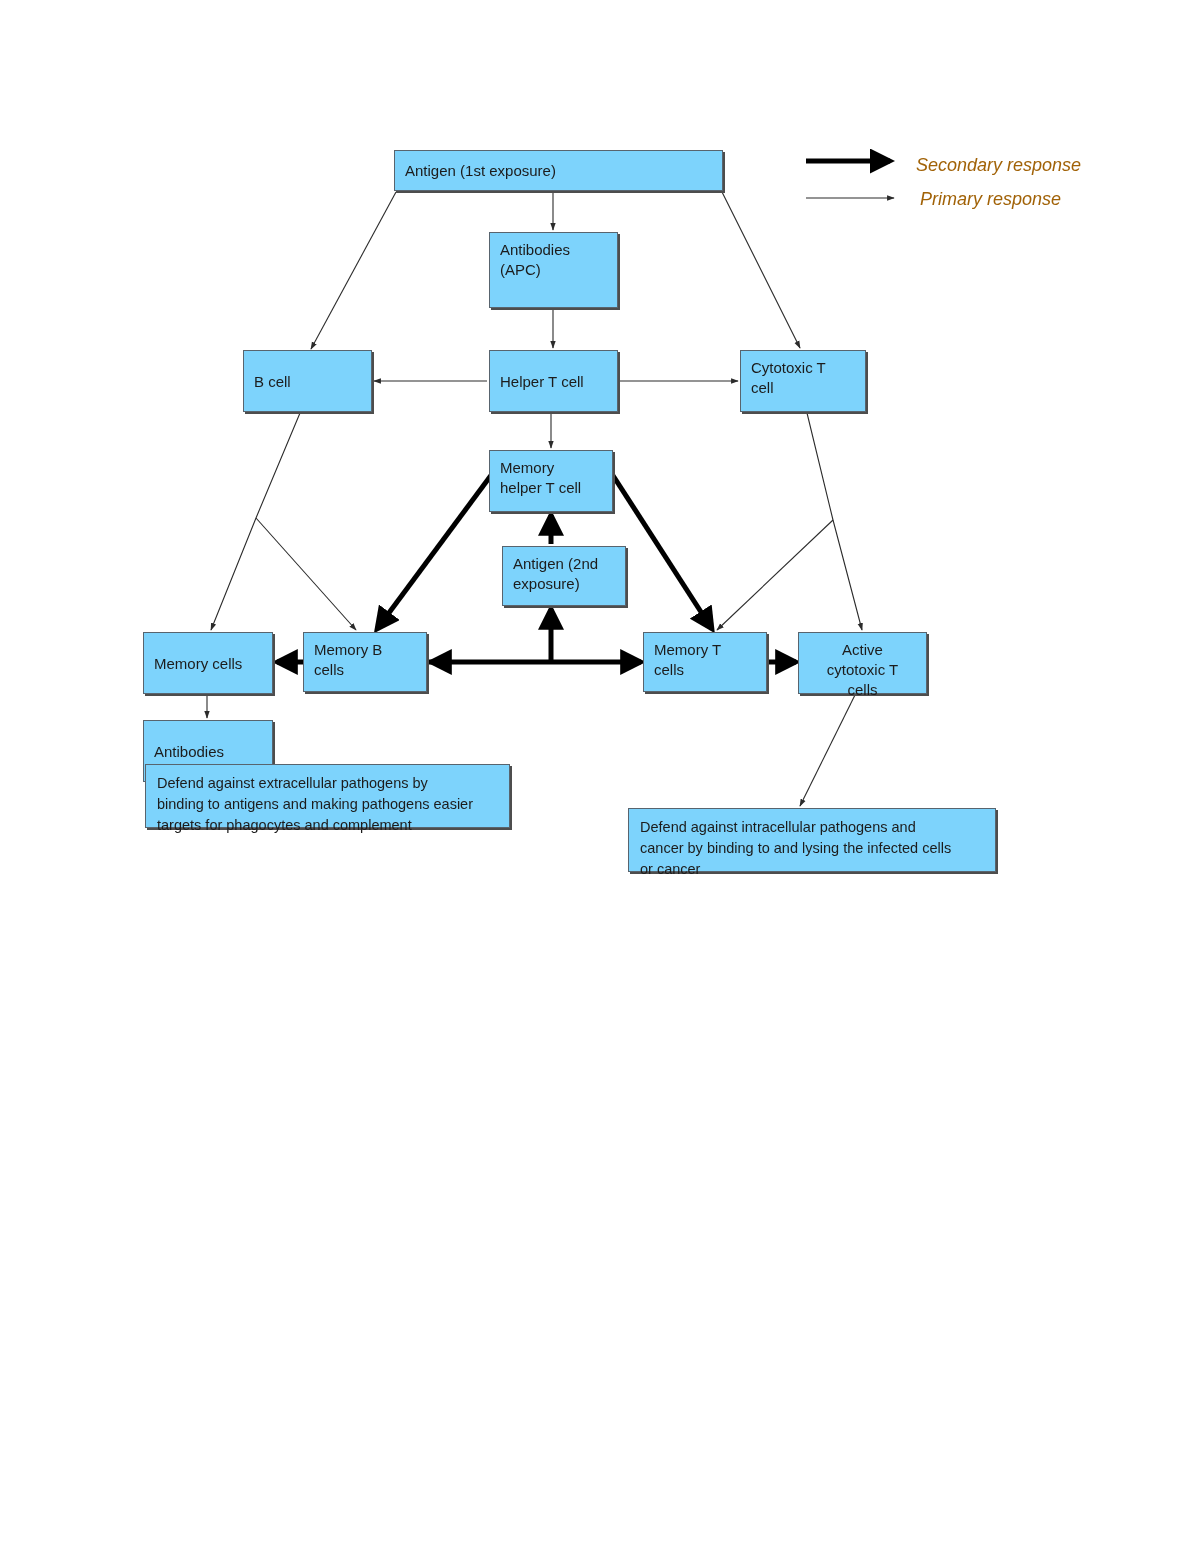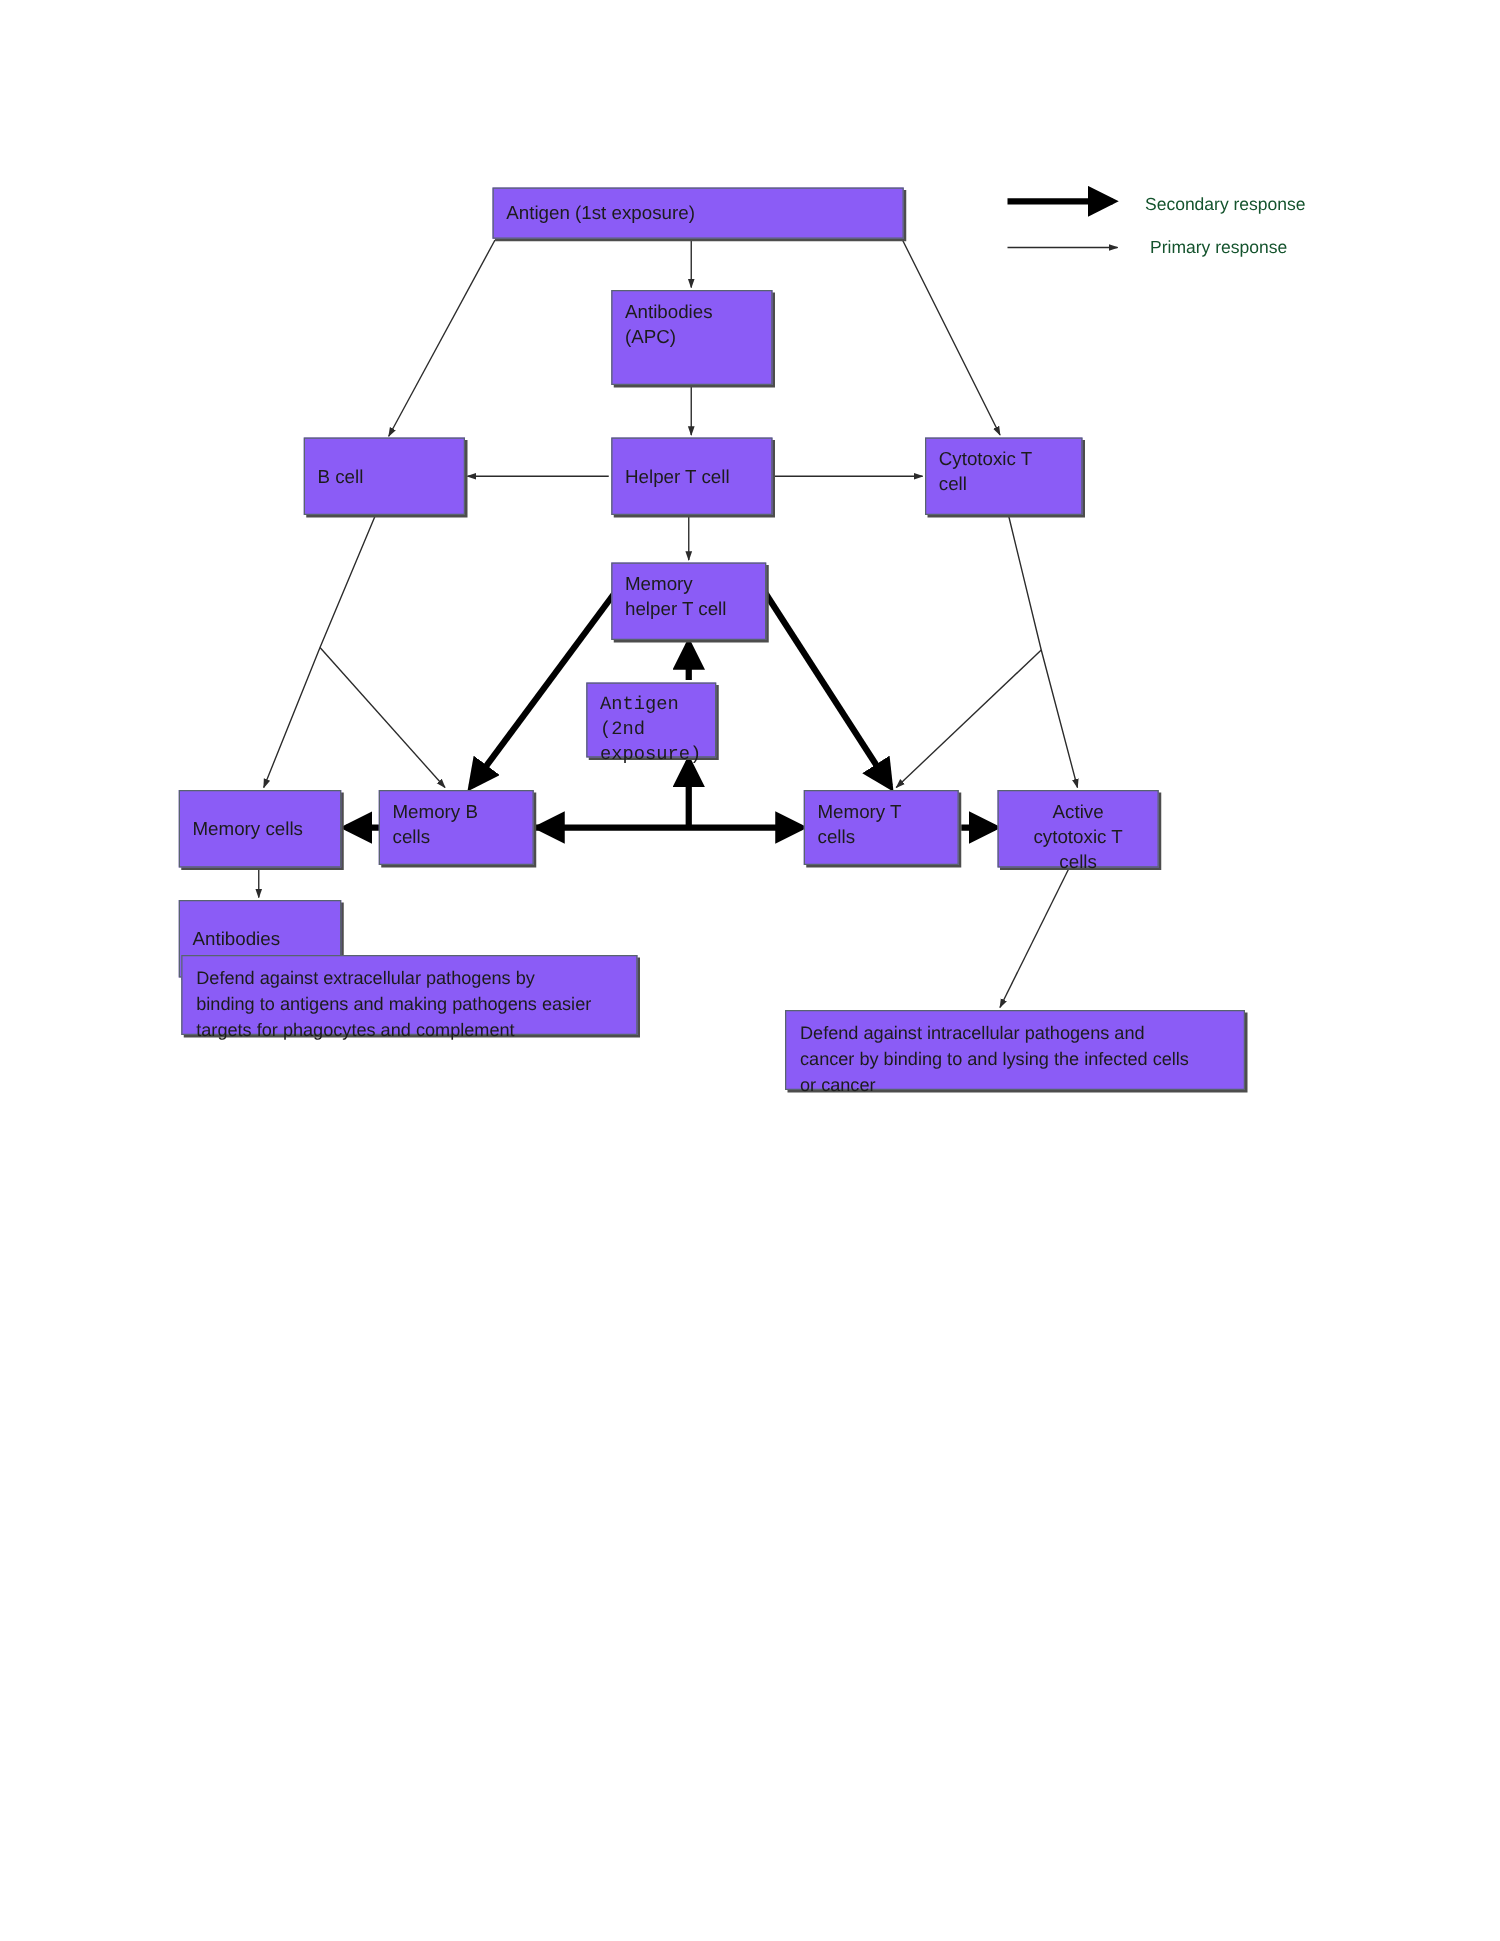--- a/index.html
+++ b/index.html
@@ -24,21 +24,21 @@
   #edges {
     position: absolute;
     left: 0; top: 0;
     width: 1200px;
     height: 1553px;
     pointer-events: none;
   }
   .node {
     position: absolute;
     box-sizing: border-box;
-    background: #8b5cf6;
+    background: #7dd3fc;
     border: 1px solid #58646e;
     box-shadow: 2px 2px 0 0 #4d4d4d;
     font-size: 15px;
     line-height: 1.33;
     color: #1c1c1c;
     padding: 7px 10px 6px 10px;
     white-space: pre-line;
     display: block;
   }
   .node.center-v {
@@ -46,23 +46,24 @@
     align-items: center;
   }
   .node.desc {
     font-size: 14.5px;
     line-height: 1.45;
     padding: 8px 11px;
     box-shadow: 2px 2px 0 0 #4d4d4d;
   }
   .legend-label {
     position: absolute;
-    font-size: 14px;
-    color: #14532d;
+    font-size: 18px;
+    color: #a16207;
     white-space: nowrap;
+    font-style: italic;
   }
 </style>
 </head>
 <body>
 
 <div id="canvas">
 
   <svg id="edges" viewBox="0 0 1200 1553" xmlns="http://www.w3.org/2000/svg">
     <defs>
       <marker id="ah-thin" viewBox="0 0 10 10" refX="9" refY="5" markerWidth="7" markerHeight="7" orient="auto-start-reverse">
@@ -100,21 +101,21 @@
   <div id="node-group">
       <div class="node center-v" style="left: 394px; top: 150px; width: 329px; height: 41px;"><span>Antigen (1st exposure)</span></div>
       <div class="node" style="left: 489px; top: 232px; width: 129px; height: 76px;"><span>Antibodies
 (APC)</span></div>
       <div class="node center-v" style="left: 243px; top: 350px; width: 129px; height: 62px;"><span>B cell</span></div>
       <div class="node center-v" style="left: 489px; top: 350px; width: 129px; height: 62px;"><span>Helper T cell</span></div>
       <div class="node" style="left: 740px; top: 350px; width: 126px; height: 62px;"><span>Cytotoxic T
 cell</span></div>
       <div class="node" style="left: 489px; top: 450px; width: 124px; height: 62px;"><span>Memory
 helper T cell</span></div>
-      <div class="node" style="left: 469px; top: 546px; width: 104px; height: 60px; font-family: Liberation Mono, monospace;"><span>Antigen (2nd
+      <div class="node" style="left: 502px; top: 546px; width: 124px; height: 60px;"><span>Antigen (2nd
 exposure)</span></div>
       <div class="node center-v" style="left: 143px; top: 632px; width: 130px; height: 62px;"><span>Memory cells</span></div>
       <div class="node" style="left: 303px; top: 632px; width: 124px; height: 60px;"><span>Memory B
 cells</span></div>
       <div class="node" style="left: 643px; top: 632px; width: 124px; height: 60px;"><span>Memory T
 cells</span></div>
       <div class="node" style="left: 798px; top: 632px; width: 129px; height: 62px; text-align: center;"><span>Active
 cytotoxic T
 cells</span></div>
       <div class="node center-v" style="left: 143px; top: 720px; width: 130px; height: 62px;"><span>Antibodies</span></div>

